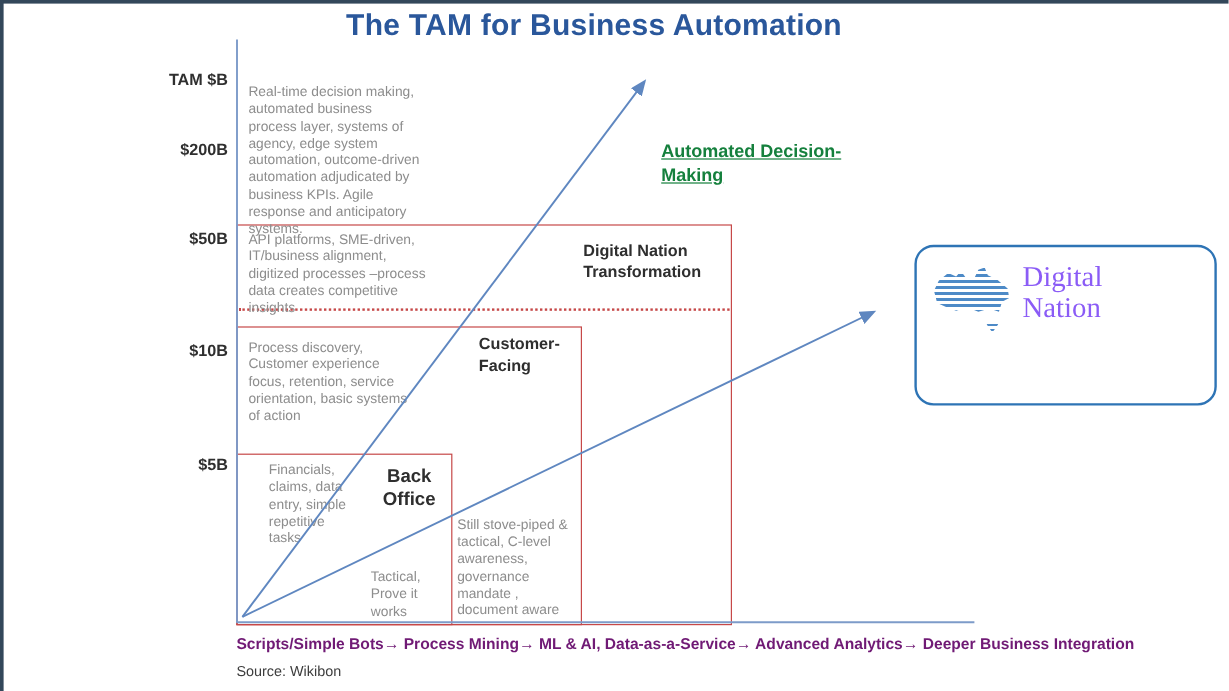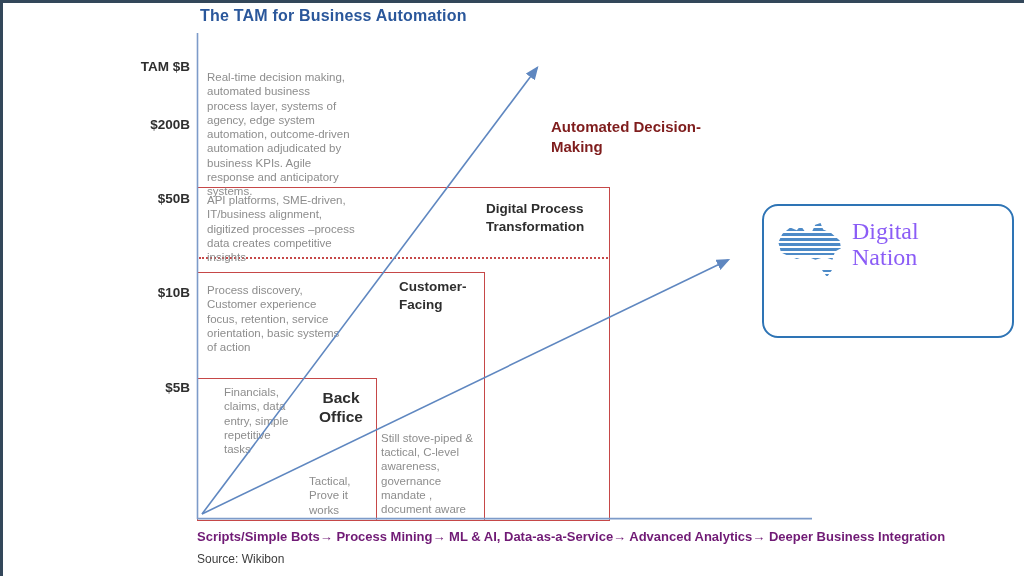--- a/index.html
+++ b/index.html
@@ -1,22 +1,22 @@
 <!DOCTYPE html>
 <html><head>
 <meta charset="utf-8">
 <style>
   html,body{margin:0;padding:0;background:#fff;}
   .stage{position:relative;width:1024px;height:576px;background:#ffffff;overflow:hidden;
          font-family:"Liberation Sans", sans-serif;}
   .frame-top{position:absolute;left:0;top:0;width:1024px;height:3px;background:#33475a;}
   .frame-left{position:absolute;left:0;top:0;width:3px;height:576px;background:#33475a;}
 
-  .title{position:absolute;left:200px;top:7px;width:590px;margin:0;text-align:left;
-         font-size:16px;font-weight:bold;color:#2a579b;letter-spacing:.2px;}
+  .title{position:absolute;left:200px;top:7px;width:590px;margin:0;text-align:center;
+         font-size:25px;font-weight:bold;color:#2a579b;letter-spacing:.2px;}
 
   .overlay{position:absolute;left:0;top:0;z-index:4;pointer-events:none;}
 
   .box{position:absolute;border:1.6px solid #c64848;z-index:2;background:transparent;}
   .dpt-box{left:197px;top:187px;width:411px;height:332px;}
   .cf-box{left:197px;top:272px;width:286px;height:247px;}
   .bo-box{left:197px;top:378px;width:178px;height:141px;}
   .dotted{position:absolute;left:199px;top:257px;width:409px;height:0;
           border-top:2px dotted #c64848;z-index:1;}
 
@@ -30,21 +30,21 @@
   .d-process{left:207px;top:283px;width:134px;}
   .d-fin{left:200px;top:385px;width:66px;padding-left:24px;}
   .d-tactical{left:309px;top:474px;width:64px;}
   .d-stove{left:381px;top:431px;width:100px;line-height:14.2px;}
   .d-planful{left:505px;top:374px;width:96px;line-height:13.4px;}
 
   .blabel{position:absolute;color:#2e2e2e;font-weight:bold;z-index:3;}
   .l-bo{left:303px;top:388px;width:76px;font-size:15.5px;text-align:center;line-height:19px;}
   .l-cf{left:399px;top:278px;width:86px;font-size:13.5px;line-height:18px;}
   .l-dpt{left:486px;top:200px;width:112px;font-size:13.5px;line-height:18px;}
-  .l-adm{left:551px;top:117px;width:152px;font-size:15px;font-weight:600;color:#7f1d1d;line-height:20px;}
+  .l-adm{left:551px;top:117px;width:152px;font-size:15px;font-weight:600;color:#15803d;line-height:20px;text-decoration:underline;}
 
   .xprog{position:absolute;left:197px;top:529px;font-size:13px;font-weight:bold;
          color:#701a75;white-space:nowrap;z-index:3;}
   .source{position:absolute;left:197px;top:552px;font-size:12px;color:#3d3d3d;z-index:3;}
 
   .callout{position:absolute;left:762px;top:204px;width:248px;height:130px;
            border:2px solid #2e74b5;border-radius:16px;background:#fff;z-index:5;}
   .aus{position:absolute;left:13px;top:17px;width:66px;height:46px;
        background:repeating-linear-gradient(to bottom,#4d8ac7 0px,#4d8ac7 2.5px,transparent 2.5px,transparent 5px);
        clip-path:polygon(20% 10%,30% 16%,36% 6%,42% 18%,52% 22%,58% 4%,66% 0%,70% 14%,82% 22%,95% 38%,97% 55%,88% 62%,84% 80%,72% 74%,58% 80%,44% 72%,30% 78%,18% 72%,6% 64%,2% 42%,8% 24%);}
@@ -91,21 +91,21 @@
 
   <div class="desc d-realtime">Real-time decision making, automated business process layer, systems of agency, edge system automation, outcome-driven automation adjudicated by business KPIs. Agile response and anticipatory systems.</div>
   <div class="desc d-api">API platforms, SME-driven, IT/business alignment, digitized processes –process data creates competitive insights</div>
   <div class="desc d-process">Process discovery, Customer experience focus, retention, service orientation, basic systems of action</div>
   <div class="desc d-fin">Financials, claims, data entry, simple repetitive tasks</div>
   <div class="desc d-tactical">Tactical, Prove it works</div>
   <div class="desc d-stove">Still stove-piped &amp; tactical, C-level awareness, governance mandate , document aware</div>
 
   <div class="blabel l-bo">Back Office</div>
   <div class="blabel l-cf">Customer-Facing</div>
-  <div class="blabel l-dpt">Digital Process Transformation</div>
+  <div class="blabel l-dpt">Digital Nation Transformation</div>
   <div class="blabel l-adm">Automated Decision-Making</div>
 
   <div class="xprog">Scripts/Simple Bots→ Process Mining→ ML &amp; AI, Data-as-a-Service→ Advanced Analytics→ Deeper Business Integration</div>
   <div class="source">Source: Wikibon</div>
 
   <div class="callout">
     <div class="aus"></div>
     <div class="tas"></div>
     <div class="brand">
       <span>Digital</span>

